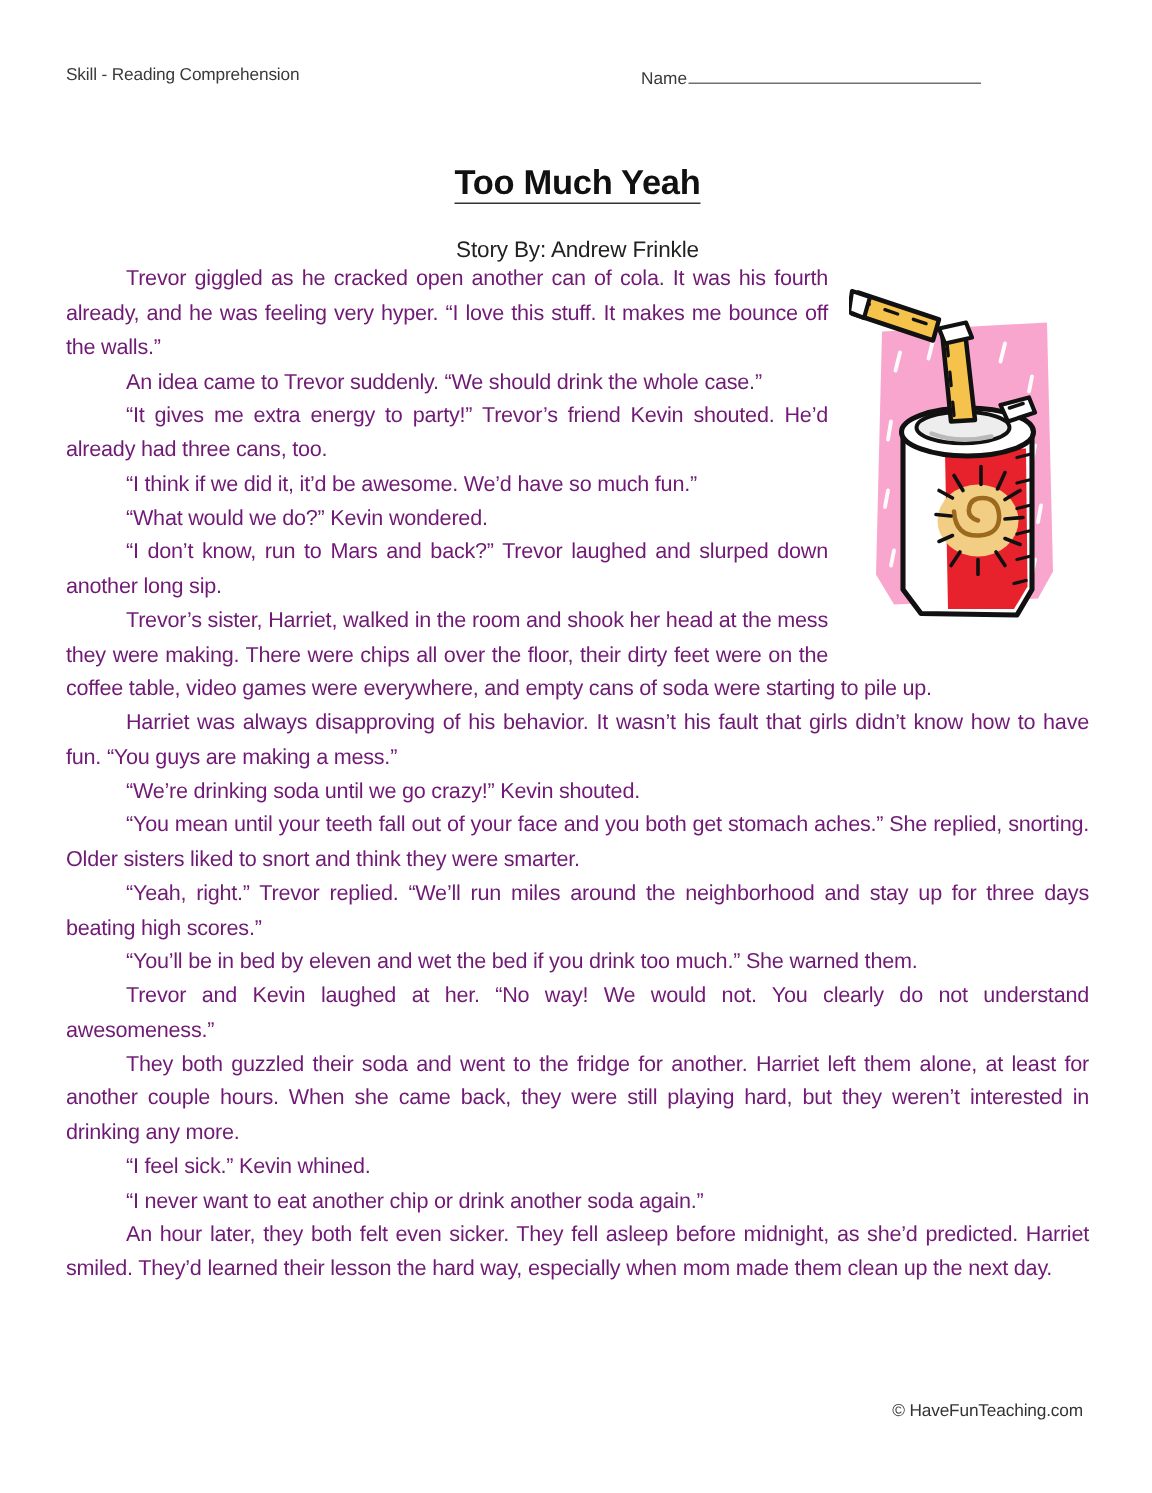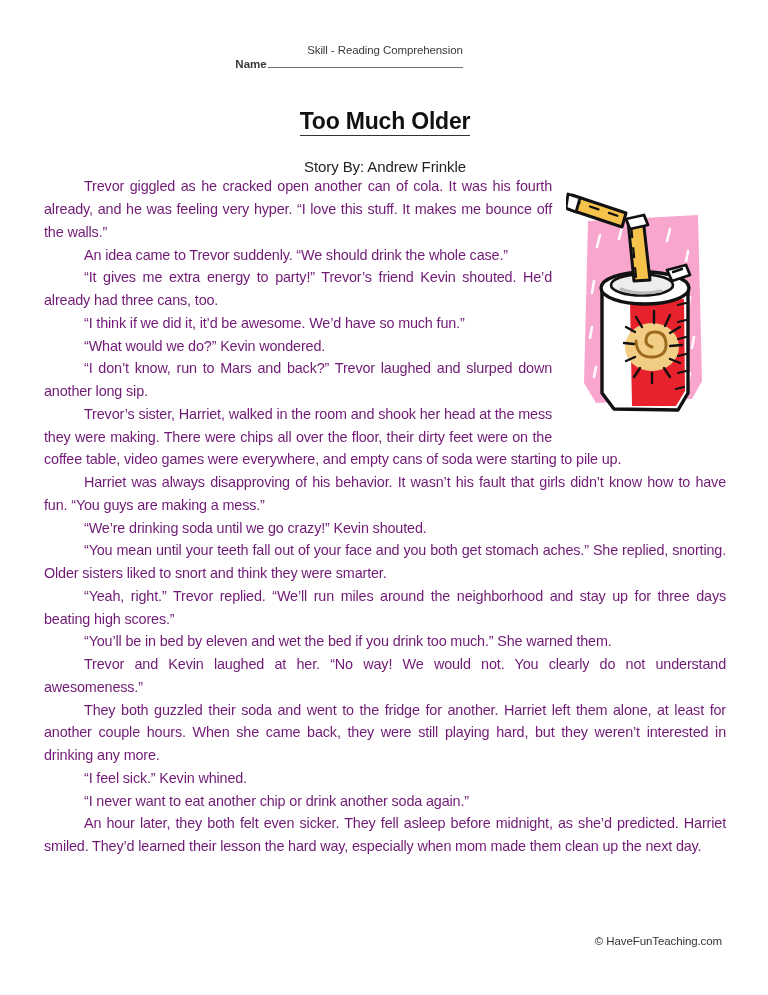--- a/index.html
+++ b/index.html
@@ -20,36 +20,34 @@
     position: relative;
     width: 768px;
     height: 995px;
     box-sizing: border-box;
     padding: 44px 42px 0 44px;
   }
 
   
   .header {
     display: flex;
-    align-items: center;
+    align-items: flex-start;
     justify-content: space-between;
     height: 26px;
-    flex-direction: column;
   }
   .skill-label {
     font-size: 11.5px;
     color: #3a3a3a;
     letter-spacing: -0.1px;
     white-space: nowrap;
   }
   .name-block {
     display: flex;
     align-items: baseline;
     margin-right: 72px;
-    font-weight: bold;
   }
   .name-label {
     font-size: 11.5px;
     color: #3a3a3a;
   }
   .name-line {
     display: inline-block;
     width: 195px;
     border-bottom: 1.3px solid #707070;
     height: 11px;
@@ -119,21 +117,21 @@
 
   <div class="header">
     <div class="skill-label">Skill - Reading Comprehension</div>
     <div class="name-block">
       <span class="name-label">Name</span>
       <span class="name-line"></span>
     </div>
   </div>
 
   <div class="title-area">
-    <div class="doc-title">Too Much Older</div>
+    <div class="doc-title">Too Much Yeah</div>
     <div class="byline">Story By: Andrew Frinkle</div>
   </div>
 
   <div class="story">
 
     <div class="illustration">
       <svg viewBox="0 0 160 248" width="160" height="248" xmlns="http://www.w3.org/2000/svg">
 
         <path d="M22 44 L132 38 L136 204 L126 222 L30 226 L18 206 Z" fill="#F9A6CE"></path>
 

